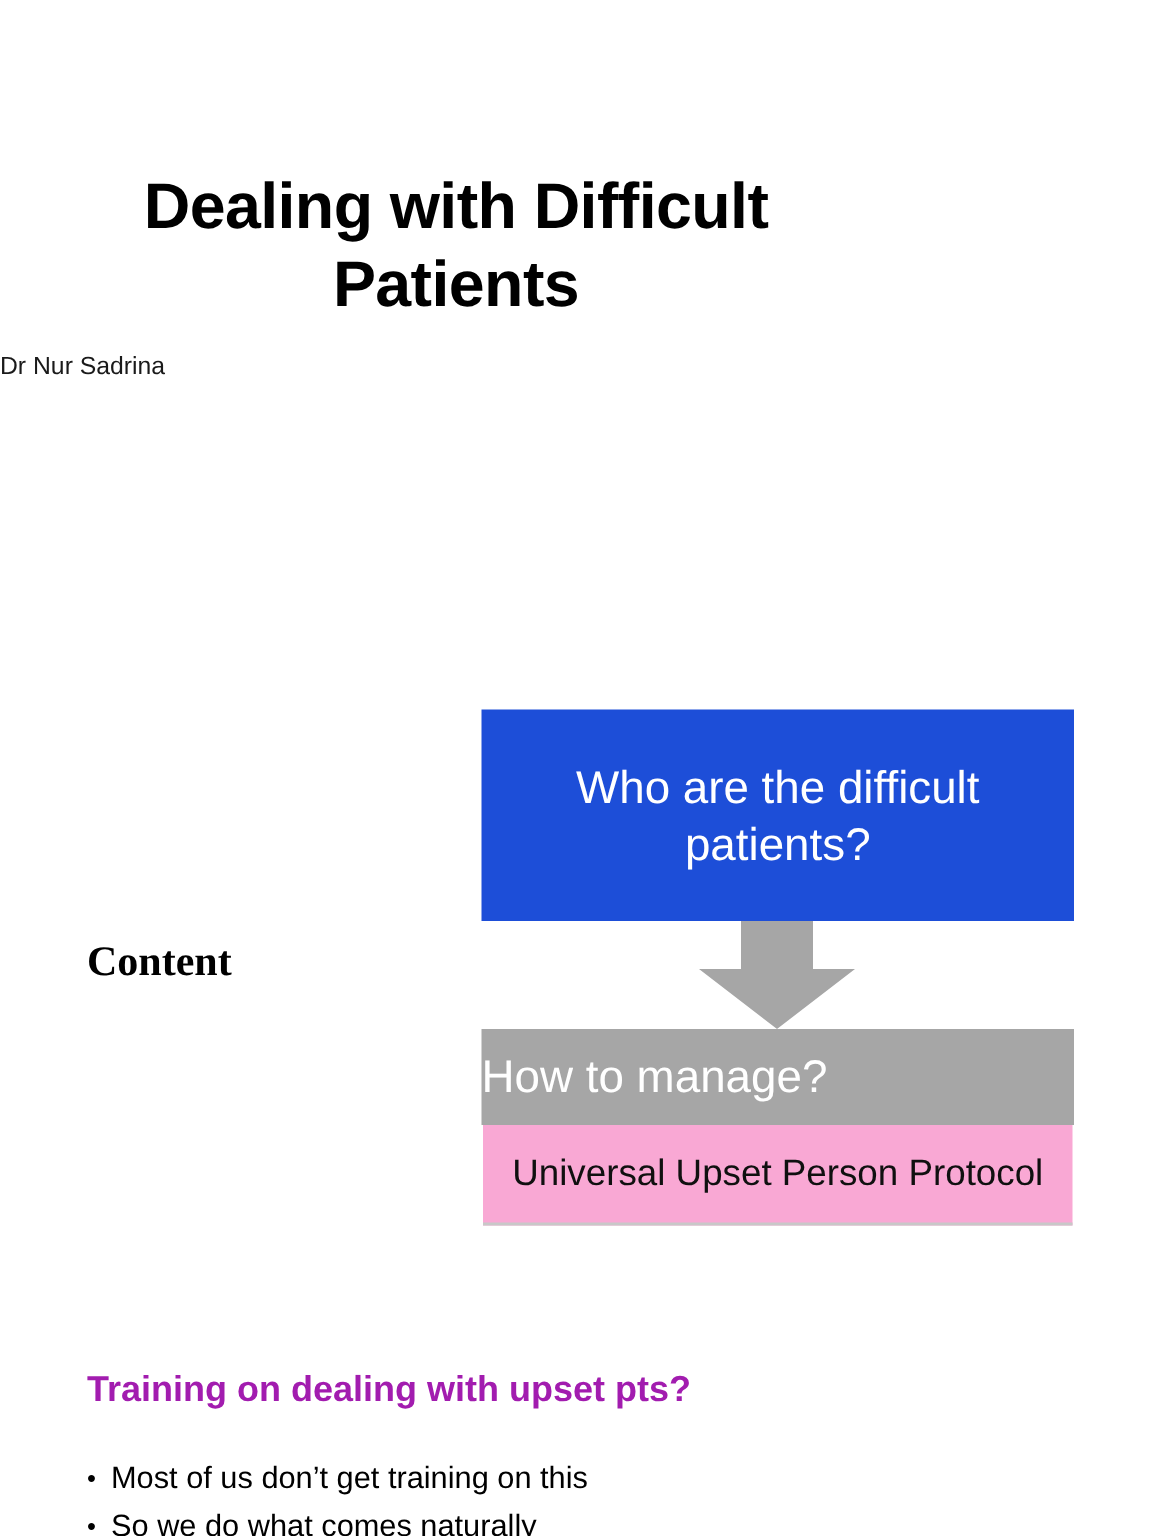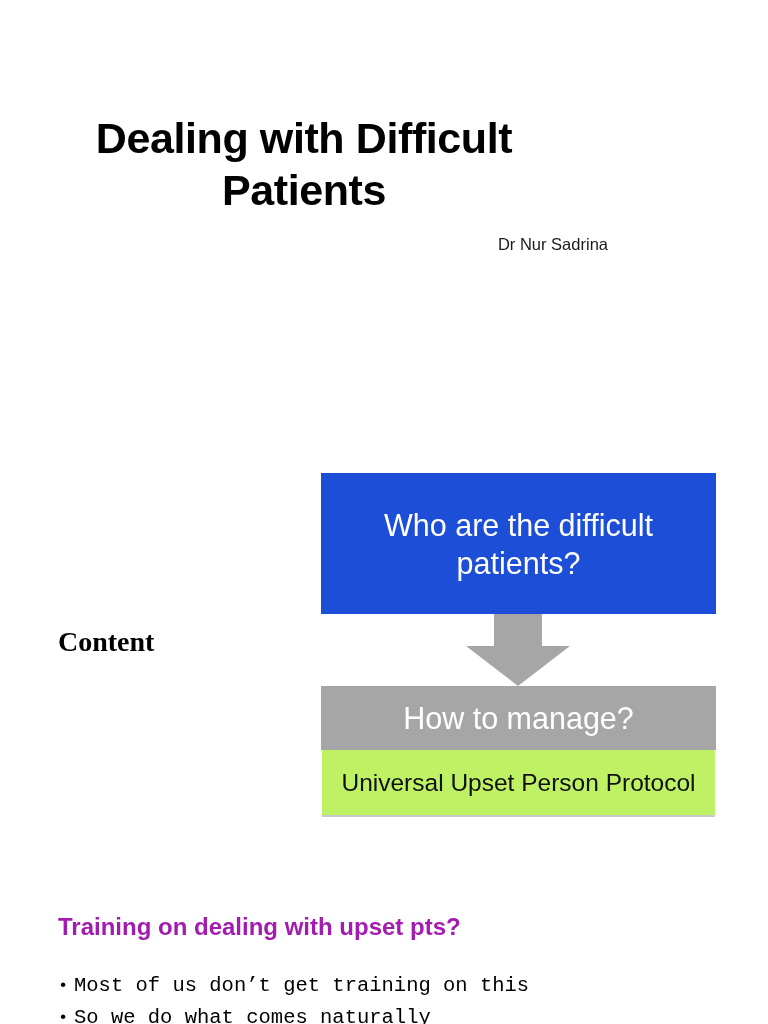--- a/index.html
+++ b/index.html
@@ -27,22 +27,22 @@
     margin: 0;
     padding: 112px 90px 0 90px;
     text-align: center;
     font-size: 43px;
     line-height: 52px;
     font-weight: bold;
     letter-spacing: -0.4px;
     color: #000000;
   }
   .subtitle-lines {
-    margin: 14px 0 0 14px;
-    text-align: right;
+    margin: 14px 0 0 0;
+    text-align: left;
   }
   .subtitle-line {
     font-size: 16.5px;
     line-height: 28.5px;
     font-weight: normal;
     color: #1a1a1a;
   }
 
   
   .content-heading {
@@ -94,35 +94,35 @@
     height: 72px;
     display: block;
   }
 
   .flow-box-mid {
     width: 395px;
     height: 64px;
     background: #a6a6a6;
     display: flex;
     align-items: center;
-    justify-content: center;
+    justify-content: flex-start;
   }
   .flow-box-mid-text {
     color: #ffffff;
     font-size: 30.5px;
     line-height: 38px;
     text-align: center;
     font-weight: normal;
   }
 
   .flow-box-bottom {
     width: 393px;
     margin-left: 1px;
     height: 65px;
-    background: #bef264;
+    background: #f9a8d4;
     border-bottom: 2px solid #c8c8c8;
     display: flex;
     align-items: center;
     justify-content: center;
   }
   .flow-box-bottom-text {
     color: #101010;
     font-size: 24.5px;
     line-height: 30px;
     text-align: center;
@@ -147,21 +147,20 @@
     list-style: none;
     margin: 22px 0 0 0;
     padding: 0;
   }
   .bullet-item {
     position: relative;
     padding-left: 16px;
     font-size: 20.5px;
     line-height: 32px;
     color: #000000;
-    font-family: Liberation Mono, monospace;
   }
   .bullet-item::before {
     content: "\2022";
     position: absolute;
     left: 0;
     top: 0;
     font-size: 17px;
     line-height: 32px;
     color: #000000;
   }

